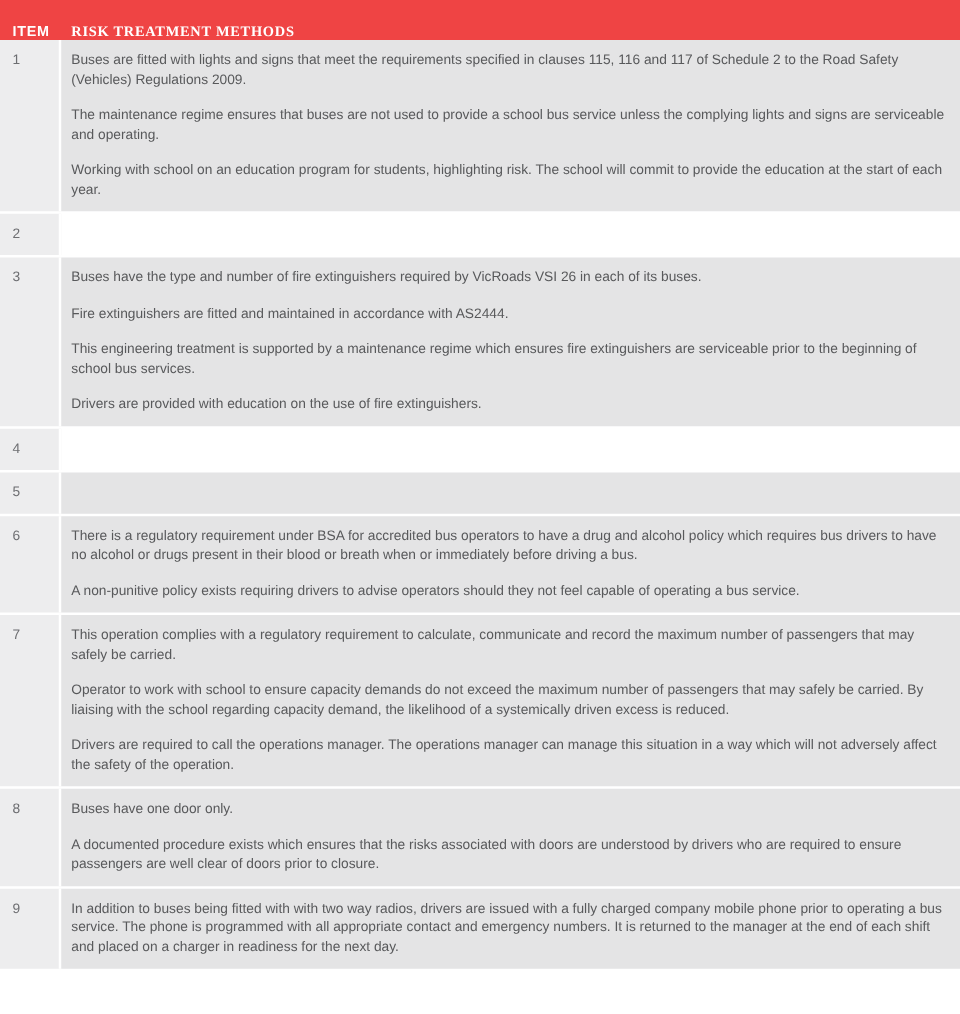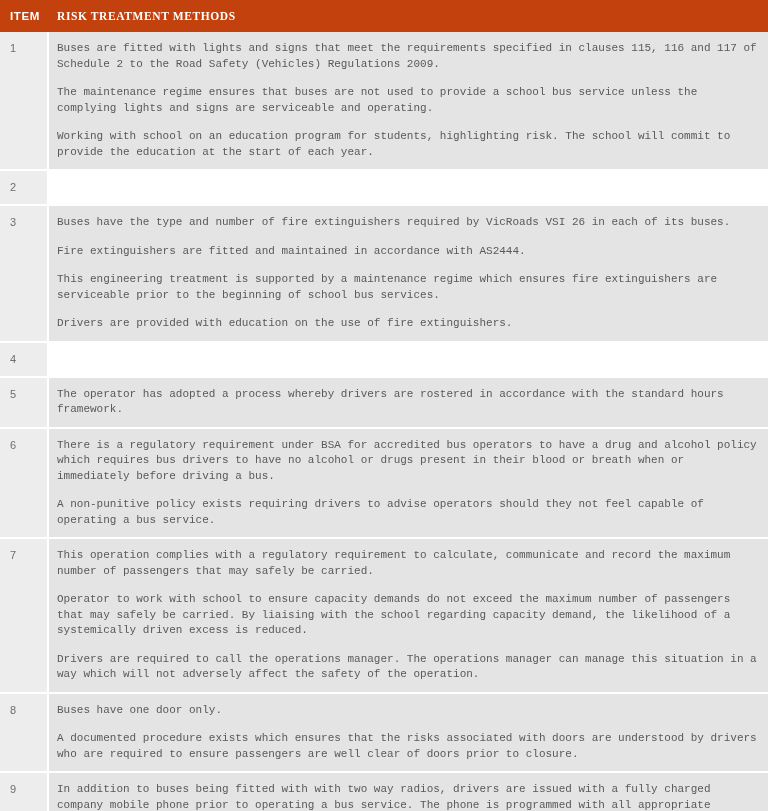--- a/index.html
+++ b/index.html
@@ -15,23 +15,23 @@
   }
 
   .table {
     width: 768px;
     background: #ffffff;
   }
 
   
   .thead {
     display: flex;
-    background: #c2410c;
+    background: #ef4444;
     height: 32px;
-    align-items: center;
+    align-items: flex-end;
   }
   .th-item {
     width: 49px;
     box-sizing: border-box;
     padding-left: 10px;
     color: #ffffff;
     font-size: 11.5px;
     font-weight: bold;
     letter-spacing: 0.6px;
   }
@@ -64,21 +64,20 @@
     line-height: 15px;
   }
   .td-body {
     flex: 1;
     box-sizing: border-box;
     background: #E4E4E5;
     padding: 9px 10px 9px 8px;
     font-size: 11px;
     color: #58595B;
     line-height: 15.5px;
-    font-family: Liberation Mono, monospace;
   }
   .para {
     margin: 0 0 13px 0;
   }
   .para:last-child {
     margin-bottom: 0;
   }
 </style>
 </head>
 <body>
@@ -110,21 +109,20 @@
           <p class="para">This engineering treatment is supported by a maintenance regime which ensures fire extinguishers are serviceable prior to the beginning of school bus services.</p>
           <p class="para">Drivers are provided with education on the use of fire extinguishers.</p>
         </div>
       </div>
       <div class="trow">
         <div class="td-item">4</div>
       </div>
       <div class="trow">
         <div class="td-item">5</div>
         <div class="td-body">
-          <p class="para">The operator has adopted a process whereby drivers are rostered in accordance with the standard hours framework.</p>
         </div>
       </div>
       <div class="trow">
         <div class="td-item">6</div>
         <div class="td-body">
           <p class="para">There is a regulatory requirement under BSA for accredited bus operators to have a drug and alcohol policy which requires bus drivers to have no alcohol or drugs present in their blood or breath when or immediately before driving a bus.</p>
           <p class="para">A non-punitive policy exists requiring drivers to advise operators should they not feel capable of operating a bus service.</p>
         </div>
       </div>
       <div class="trow">

